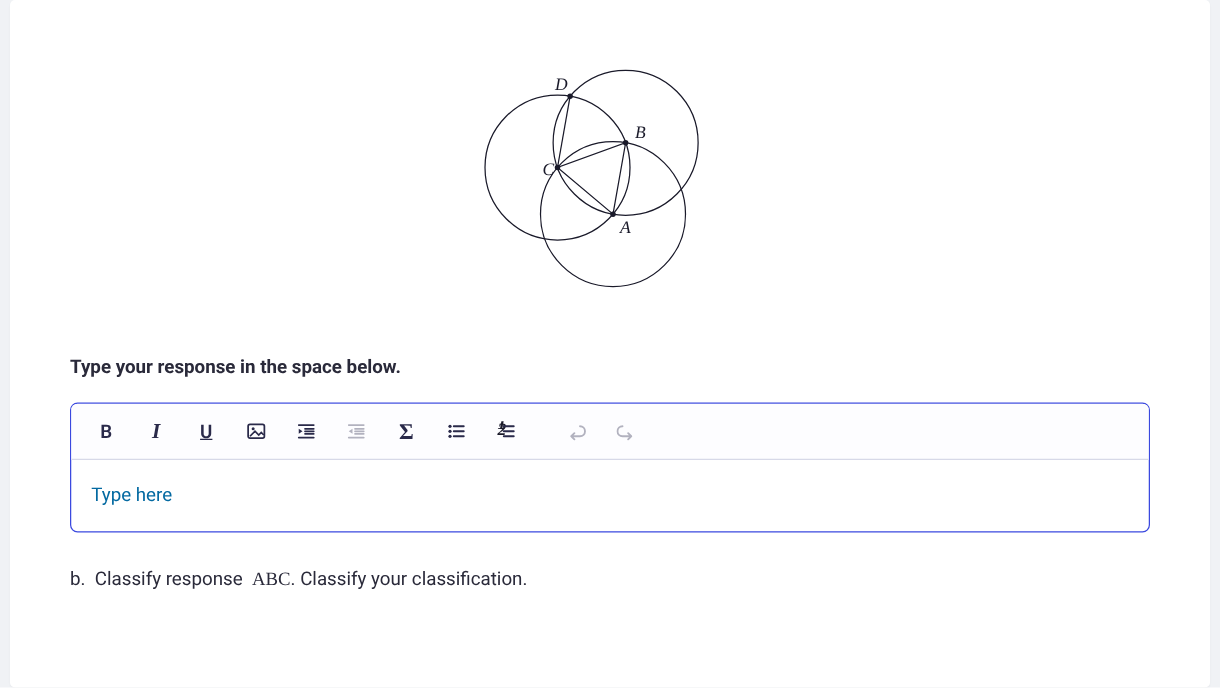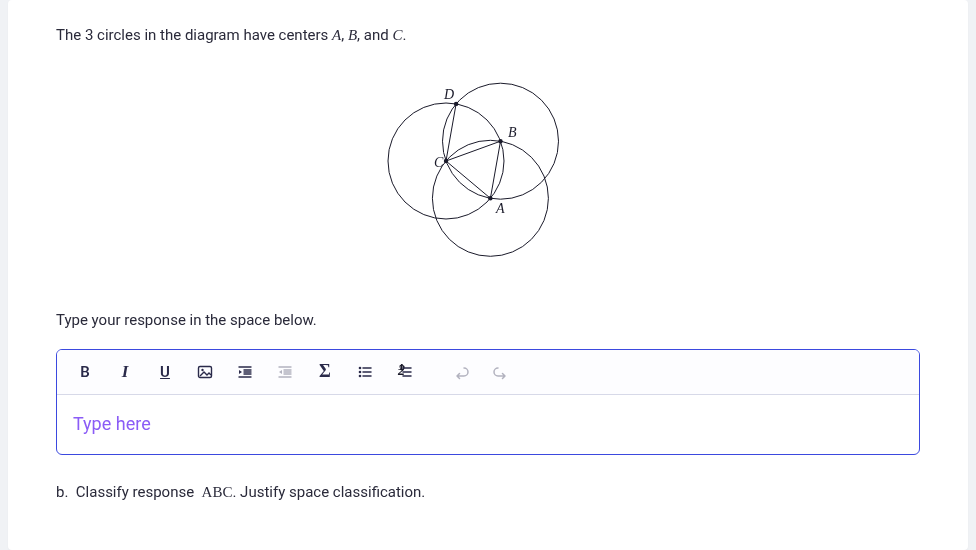--- a/index.html
+++ b/index.html
@@ -43,20 +43,21 @@
       font-size: 15px;
       color: #2a2a3a;
       line-height: 1.5;
       margin-top: 10px;
       margin-bottom: 14px;
     }
     .instruction-line {
       font-size: 15px;
       color: #2a2a3a;
       margin-bottom: 20px;
+      font-weight: bold;
     }
     .editor {
       border: 1.5px solid #3b49df;
       border-radius: 6px;
       overflow: hidden;
     }
     .toolbar {
       display: flex;
       align-items: center;
       gap: 0;
@@ -76,22 +77,22 @@
       font-weight: 600;
       border-radius: 4px;
     }
     .tb-btn.dim { opacity: 0.35; cursor: default; }
     .tb-sigma { font-family: 'Times New Roman', serif; font-size: 18px; font-weight: 700; }
     .tb-italic { font-style: italic; font-family: 'Times New Roman', serif; font-size: 17px; font-weight: 700; }
     .editor-body {
       padding: 18px 16px 20px;
     }
     .editor-placeholder {
-      color: #8b5cf6;
-      font-size: 18px;
+      color: #0369a1;
+      font-size: 15px;
     }
     .cutoff {
       margin-top: 28px;
       font-size: 15px;
       color: #2a2a3a;
       white-space: pre;
     }
     .cutoff .mv {
       font-family: 'Times New Roman', Times, serif;
     }
@@ -100,23 +101,20 @@
       font-style: italic;
       font-size: 14px;
       fill: #1a1a2a;
     }
   </style>
 </head>
 <body>
 
 <div class="page-card">
 
-  <p class="prompt-line">
-    <span>The 3 circles in the diagram have centers </span><span class="math-var">A</span><span>, </span><span class="math-var">B</span><span>, and </span><span class="math-var">C</span><span>.</span>
-  </p>
 
   <div class="diagram-wrap">
     <svg class="diagram" viewBox="0 0 300 240">
 
       <g stroke="#1a1a2a" stroke-width="1" fill="none">
         <circle cx="147" cy="124" r="52"></circle>
         <circle cx="147" cy="72" r="52"></circle>
         <circle cx="102" cy="98" r="52"></circle>
 
         <path d="M147 124 L147 72 L102 98 Z"></path>
@@ -210,15 +208,15 @@
         <svg width="16" height="16" viewBox="0 0 16 16">
             <path d="M5 12a4 4 0 0 1 0-8h7M12 4L9.5 1.5M12 4L9.5 6.5" fill="none" stroke="currentColor" stroke-width="1.5" stroke-linecap="round" stroke-linejoin="round" transform="scale(1,-1) translate(0,-16)"></path>
           </svg>
       </div>
     </div>
     <div class="editor-body">
       <span class="editor-placeholder">Type here</span>
     </div>
   </div>
 
-  <p class="cutoff"><span>b.  Classify response  </span><span class="mv">ABC</span><span>. Justify space classification.</span></p>
+  <p class="cutoff"><span>b.  Classify response  </span><span class="mv">ABC</span><span>. Classify your classification.</span></p>
 
 </div>
 
 </body></html>

